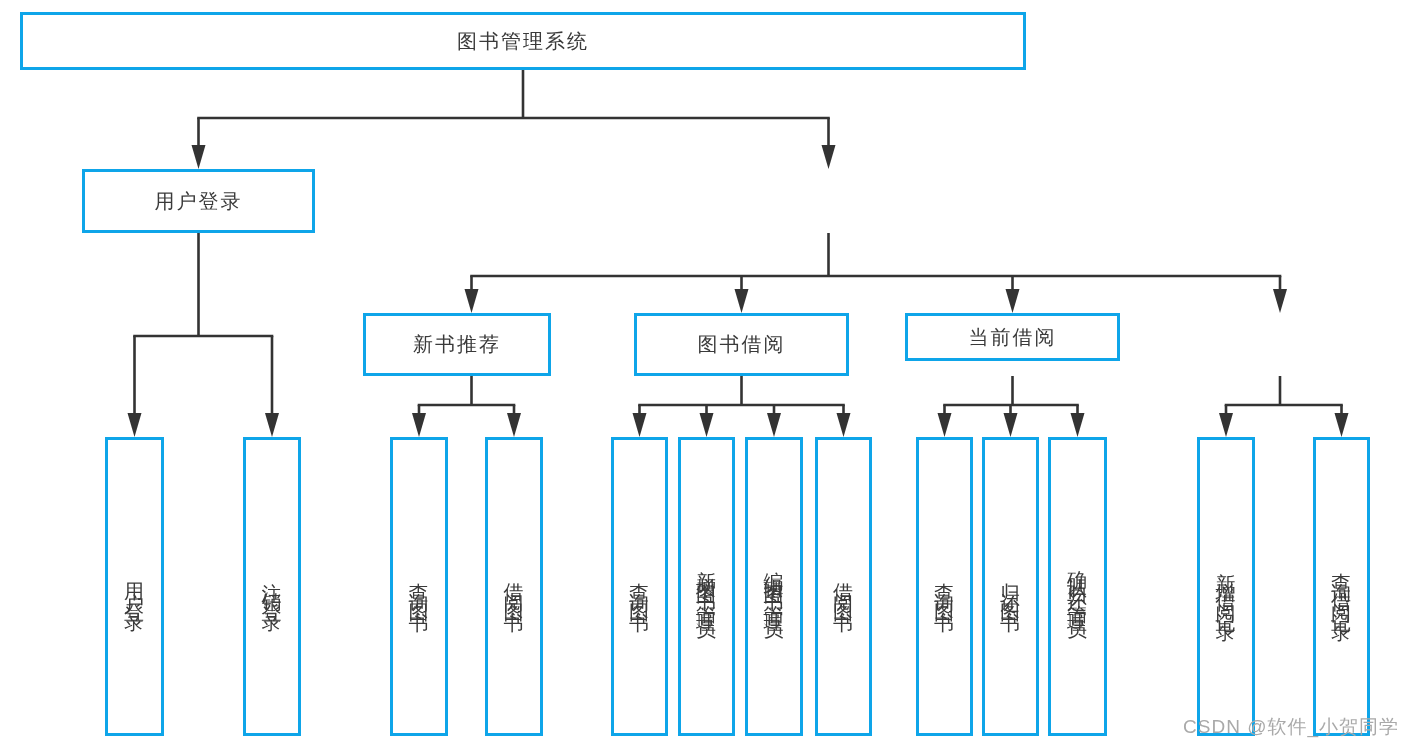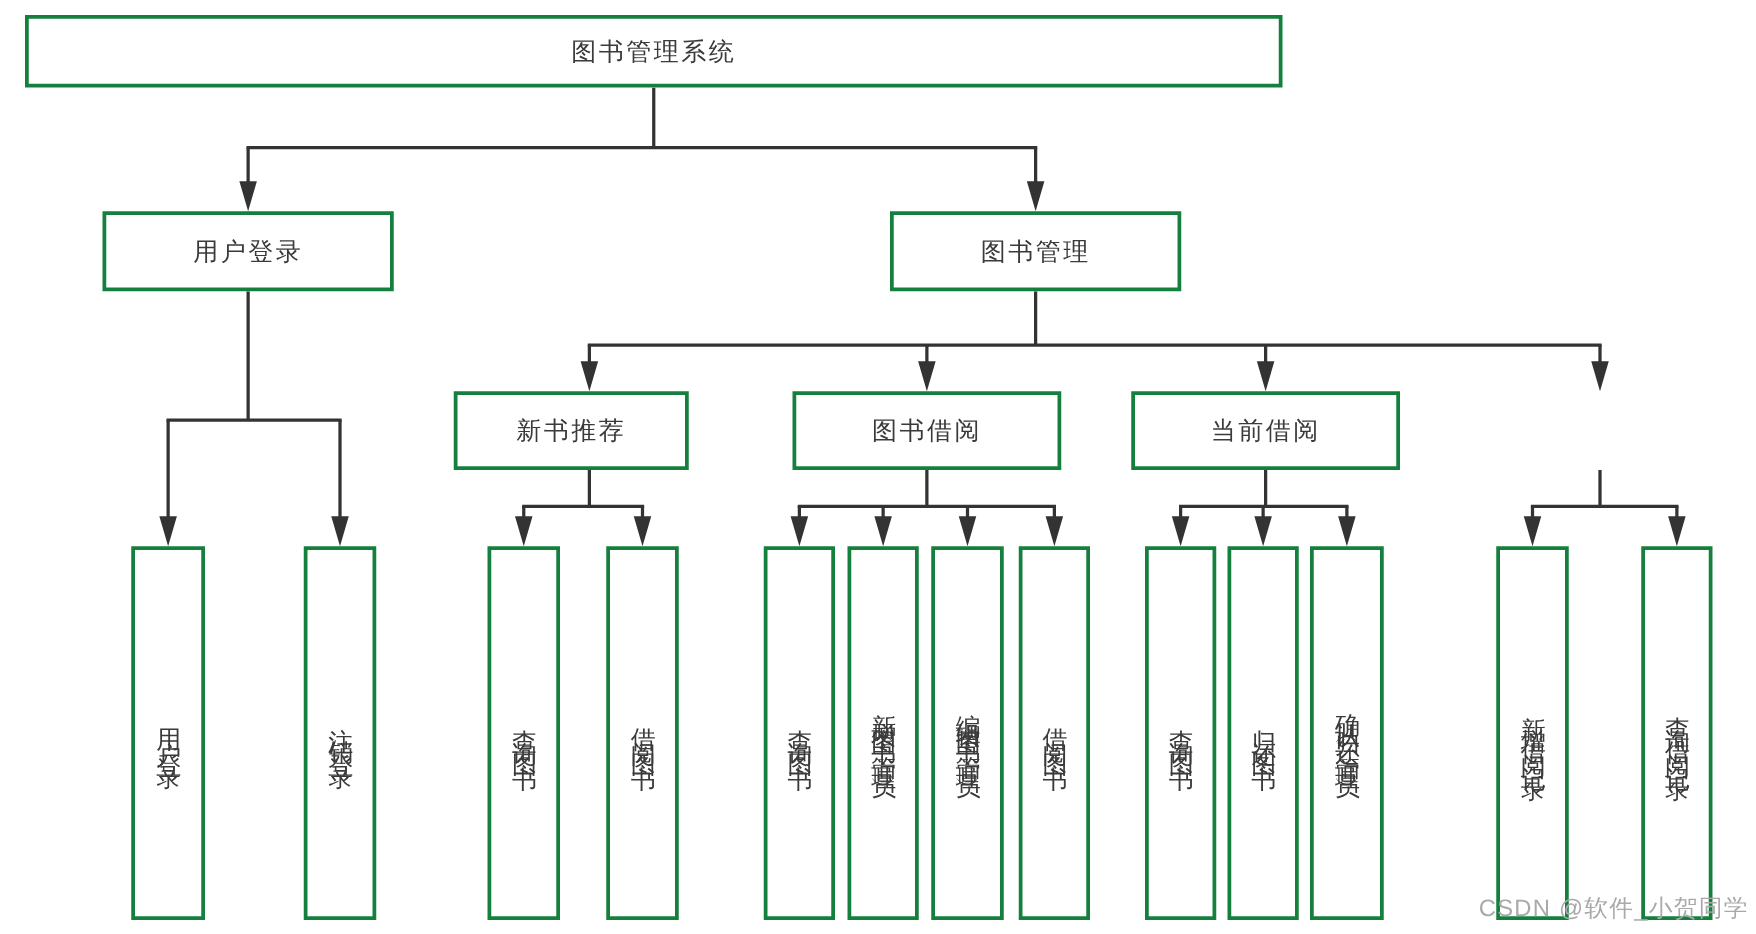--- a/index.html
+++ b/index.html
@@ -10,21 +10,21 @@
     overflow:hidden;
     font-family:"Liberation Sans","DejaVu Sans",sans-serif;
   }
   svg.connectors { position:absolute; left:0; top:0; width:1405px; height:747px; }
   svg.connectors line { stroke:#333333; stroke-width:2.6; }
   svg.connectors path { fill:#333333; stroke:none; }
   .box {
     position:absolute;
     box-sizing:border-box;
     background:#ffffff;
-    border:3px solid #15803d;
+    border:3px solid #0ea5e9;
     color:#3a3a3a;
     display:flex;
     align-items:center;
     justify-content:center;
     font-size:20px;
   }
   .hlabel { letter-spacing:2px; white-space:nowrap; }
   .leaf {
     writing-mode:vertical-rl;
     text-orientation:mixed;
@@ -112,25 +112,24 @@
       <line x1="1226" y1="405" x2="1226" y2="417"></line>
       <path d="M1219,413 L1233,413 L1226,437 Z"></path>
       <line x1="1341.5" y1="405" x2="1341.5" y2="417"></line>
       <path d="M1334.5,413 L1348.5,413 L1341.5,437 Z"></path>
     </g>
   </svg>
 
   <div class="box hlabel" style="left:20px; top:12px; width:1006px; height:58px;">图书管理系统</div>
 
   <div class="box hlabel" style="left:82px; top:169px; width:233px; height:64px;">用户登录</div>
-  <div class="box hlabel" style="left:712px; top:169px; width:233px; height:64px;">图书管理</div>
 
   <div class="box hlabel" style="left:363px; top:313px; width:188px; height:63px;">新书推荐</div>
   <div class="box hlabel" style="left:634px; top:313px; width:215px; height:63px;">图书借阅</div>
-  <div class="box hlabel" style="left:905px; top:313px; width:215px; height:63px;">当前借阅</div>
+  <div class="box hlabel" style="left:905px; top:313px; width:215px; height:48px;">当前借阅</div>
 
   <div class="box leaf" style="left:105px; top:437px; width:59px; height:299px;">用户登录</div>
   <div class="box leaf" style="left:243px; top:437px; width:58px; height:299px;">注销登录</div>
 
   <div class="box leaf" style="left:390px; top:437px; width:58px; height:299px;">查询图书</div>
   <div class="box leaf" style="left:485px; top:437px; width:58px; height:299px;">借阅图书</div>
 
   <div class="box leaf" style="left:611px; top:437px; width:57px; height:299px;">查询图书</div>
   <div class="box leaf long" style="left:678px; top:437px; width:57px; height:299px;">新增图书（管理员）</div>
   <div class="box leaf long" style="left:745px; top:437px; width:58px; height:299px;">编辑图书（管理员）</div>

